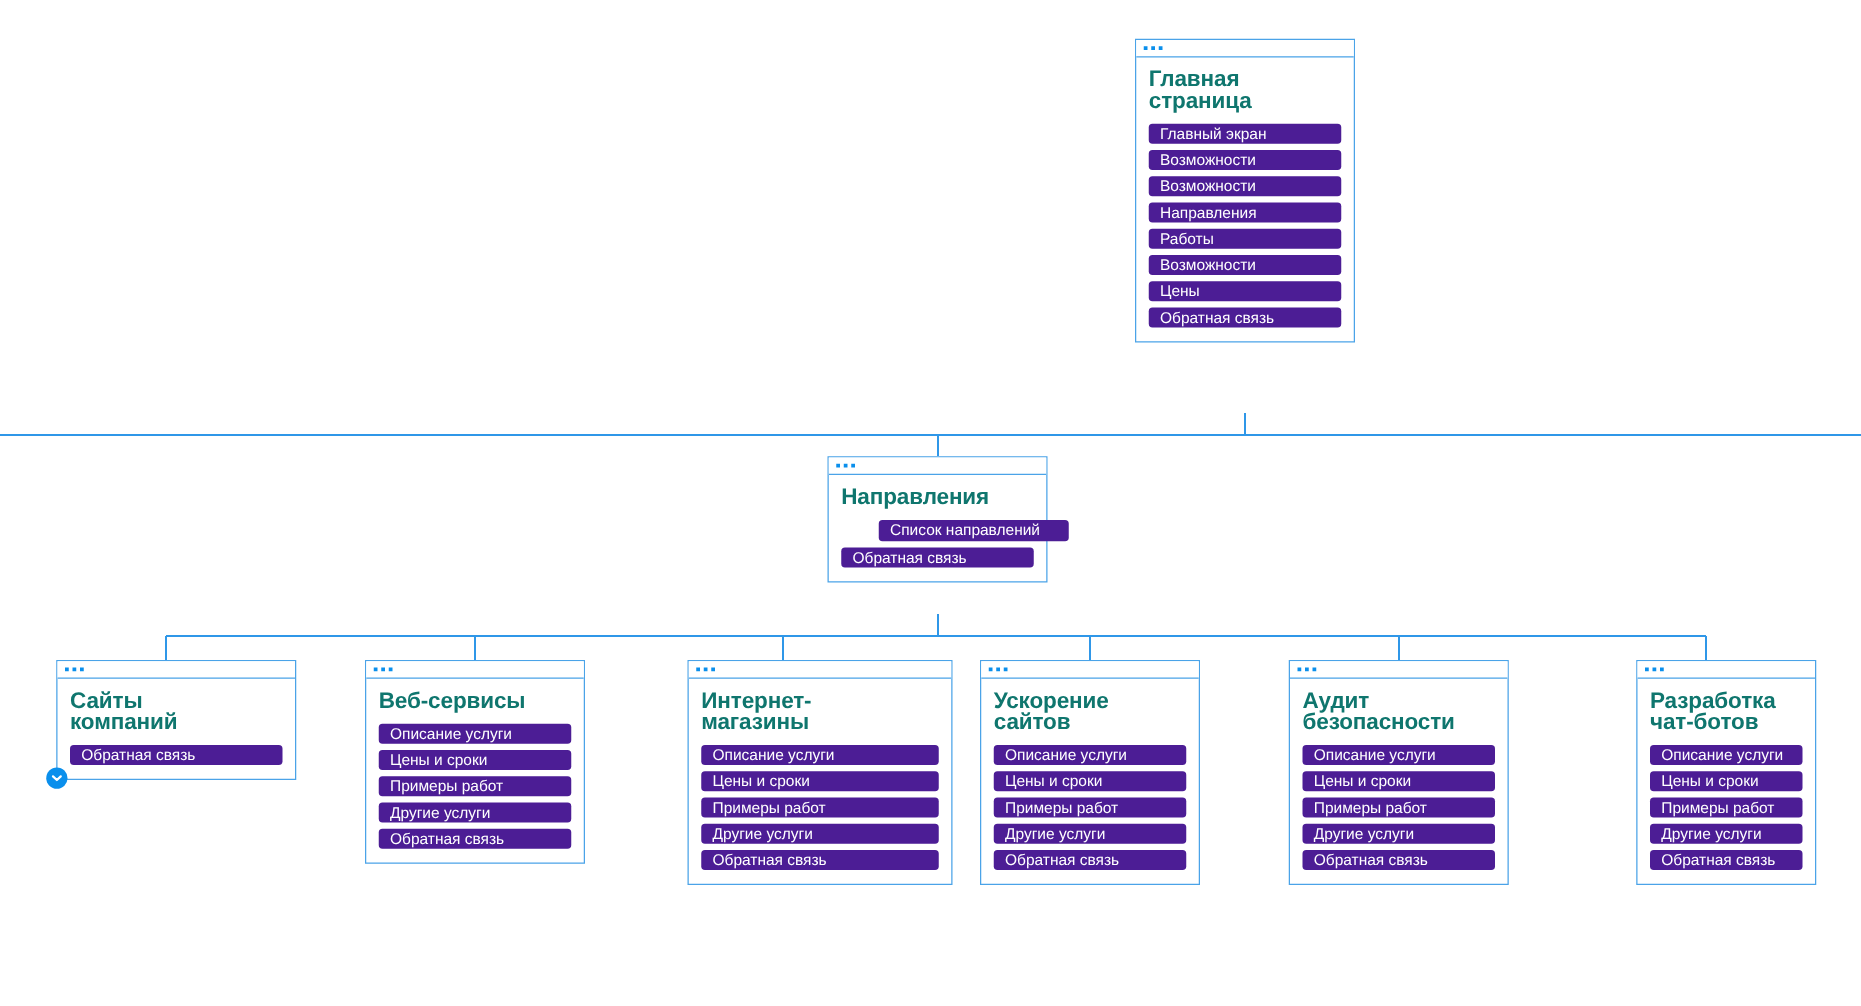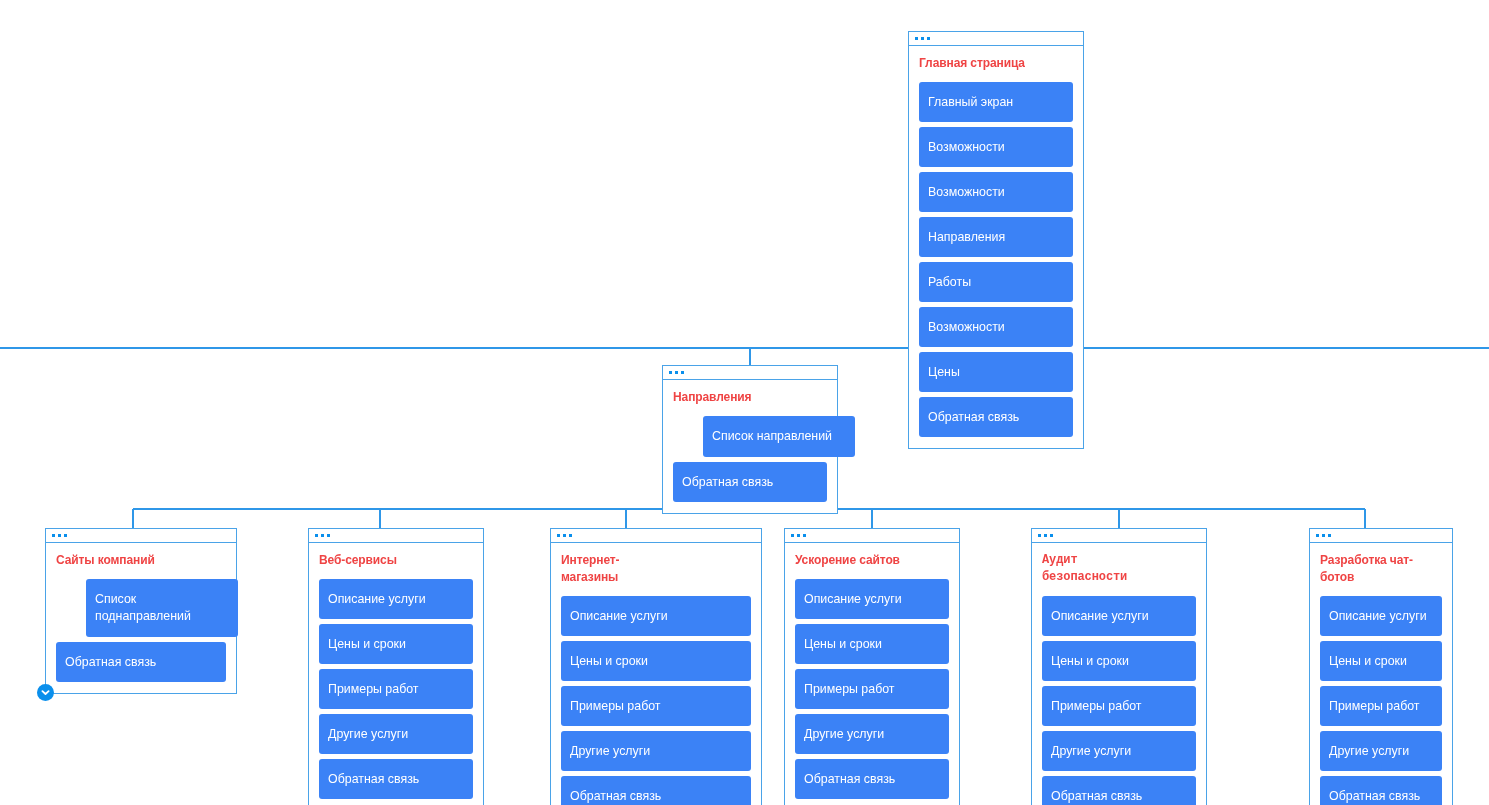--- a/index.html
+++ b/index.html
@@ -49,39 +49,39 @@
   }
   .dot {
     width: 3px;
     height: 3px;
     background: #0a8fec;
   }
   .card-body {
     padding: 9px 10px 11px 10px;
   }
   .card-title {
-    color: #ef4444;
+    color: #0f766e;
     font-weight: bold;
-    font-size: 12px;
+    font-size: 18px;
     line-height: 17px;
     margin: 0 0 10px 0;
     letter-spacing: -0.1px;
   }
   .pill-list {
     display: flex;
     flex-direction: column;
     gap: 5px;
   }
   .pill {
-    background: #3b82f6;
+    background: #4c1d95;
     color: #ffffff;
     font-size: 12.4px;
     line-height: 16px;
     border-radius: 3px;
-    padding: 12px 9px;
+    padding: 0 9px;
     box-sizing: border-box;
   }
   .pill.two-line {
     line-height: 17px;
     margin-left: 30px;
   }
 
   
   .expand-badge {
     position: absolute;
@@ -160,32 +160,31 @@
 
   <div class="card" style="left:45px; top:528px; width:192px;">
     <div class="card-head">
       <span class="dot"></span>
       <span class="dot"></span>
       <span class="dot"></span>
     </div>
     <div class="card-body">
       <div class="card-title" style="width:110px;">Сайты компаний</div>
       <div class="pill-list">
-        <div class="pill two-line" style="width:152px;">Список поднаправлений</div>
         <div class="pill">Обратная связь</div>
       </div>
     </div>
     <div class="expand-badge" style="left:-9px; bottom:-8px;">
       <svg width="11" height="11" viewBox="0 0 11 11">
         <path d="M2.4 4.1 L5.5 7.0 L8.6 4.1" stroke="#ffffff" stroke-width="1.8" fill="none" stroke-linecap="round" stroke-linejoin="round"></path>
       </svg>
     </div>
   </div>
 
-  <div class="card" style="left:308px; top:528px; width:176px;">
+  <div class="card" style="left:292px; top:528px; width:176px;">
     <div class="card-head">
       <span class="dot"></span>
       <span class="dot"></span>
       <span class="dot"></span>
     </div>
     <div class="card-body">
       <div class="card-title">Веб-сервисы</div>
       <div class="pill-list">
         <div class="pill">Описание услуги</div>
         <div class="pill">Цены и сроки</div>
@@ -232,21 +231,21 @@
     </div>
   </div>
 
   <div class="card" style="left:1031px; top:528px; width:176px;">
     <div class="card-head">
       <span class="dot"></span>
       <span class="dot"></span>
       <span class="dot"></span>
     </div>
     <div class="card-body">
-      <div class="card-title" style="width:120px;font-family:Liberation Mono, monospace;">Аудит безопасности</div>
+      <div class="card-title" style="width:120px;">Аудит безопасности</div>
       <div class="pill-list">
         <div class="pill">Описание услуги</div>
         <div class="pill">Цены и сроки</div>
         <div class="pill">Примеры работ</div>
         <div class="pill">Другие услуги</div>
         <div class="pill">Обратная связь</div>
       </div>
     </div>
   </div>
 

